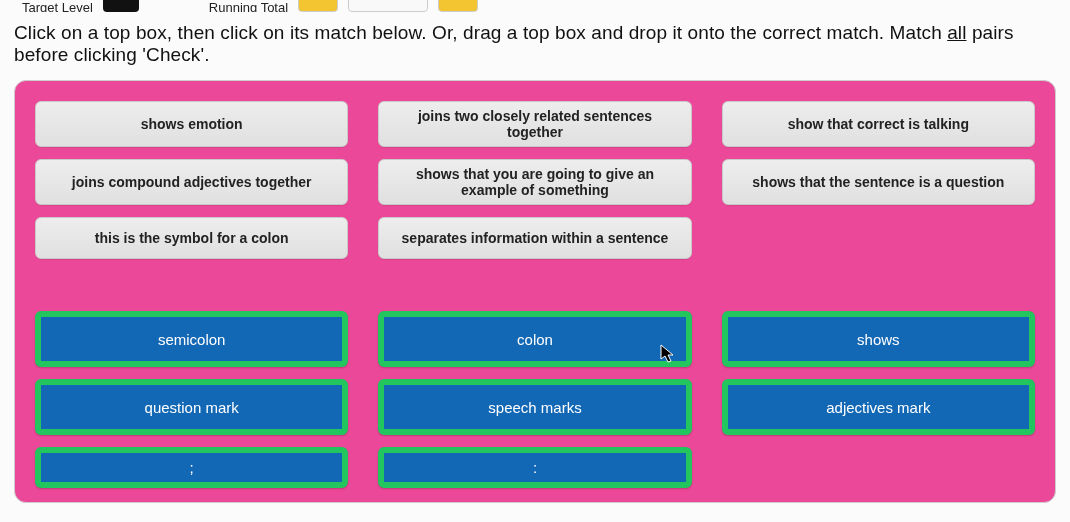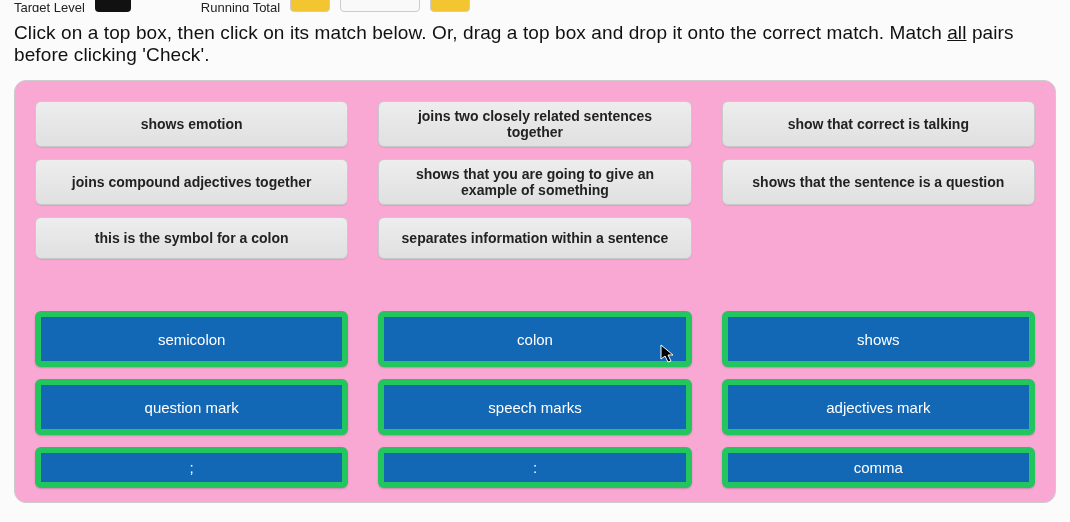--- a/index.html
+++ b/index.html
@@ -10,20 +10,21 @@
       height: 522px;
       overflow: hidden;
     }
     .top-controls {
       height: 12px;
       display: flex;
       align-items: flex-start;
       padding: 0 14px;
       gap: 70px;
       overflow: hidden;
+      margin-left: 8px;
     }
     .ctrl-group { display: flex; align-items: center; gap: 10px; }
     .ctrl-label { font-size: 13px; color: #222; }
     .box-dark {
       width: 36px; height: 28px; background: #111; border-radius: 4px;
       margin-top: -20px;
     }
     .box-yellow {
       width: 40px; height: 28px; background: #f2c531; border-radius: 4px;
       border: 1px solid #ccc; margin-top: -20px;
@@ -37,21 +38,21 @@
       color: #111;
       padding: 10px 14px 14px 14px;
       letter-spacing: 0.1px;
     }
     .instructions .underline { text-decoration: underline; }
     .board {
       margin: 0 14px;
       padding: 20px 20px 14px 20px;
       border: 1px solid #ccc;
       border-radius: 12px;
-      background: #f9a8d4;
+      background: #ec4899;
     }
     .grid {
       display: grid;
       grid-template-columns: repeat(3, 1fr);
       gap: 12px 30px;
     }
     .top-card {
       background: linear-gradient(#ededed, #e0e0e0);
       border: 1px solid #c9c9c9;
       border-radius: 6px;
@@ -128,21 +129,20 @@
     <div class="gap-row"></div>
 
     <div class="bot-card">semicolon</div>
     <div class="bot-card">colon</div>
     <div class="bot-card">shows</div>
     <div class="bot-card">question mark</div>
     <div class="bot-card">speech marks</div>
     <div class="bot-card">adjectives mark</div>
     <div class="bot-card short">;</div>
     <div class="bot-card short">:</div>
-    <div class="bot-card short">comma</div>
   </div>
 </div>
 
 <div class="cursor-icon">
   <svg width="16" height="20" viewBox="0 0 16 20">
     <path d="M1 1 L1 15 L5 12 L8 18 L11 17 L8 11 L13 11 Z" fill="#000" stroke="#fff" stroke-width="1"></path>
   </svg>
 </div>
 
 </body></html>

